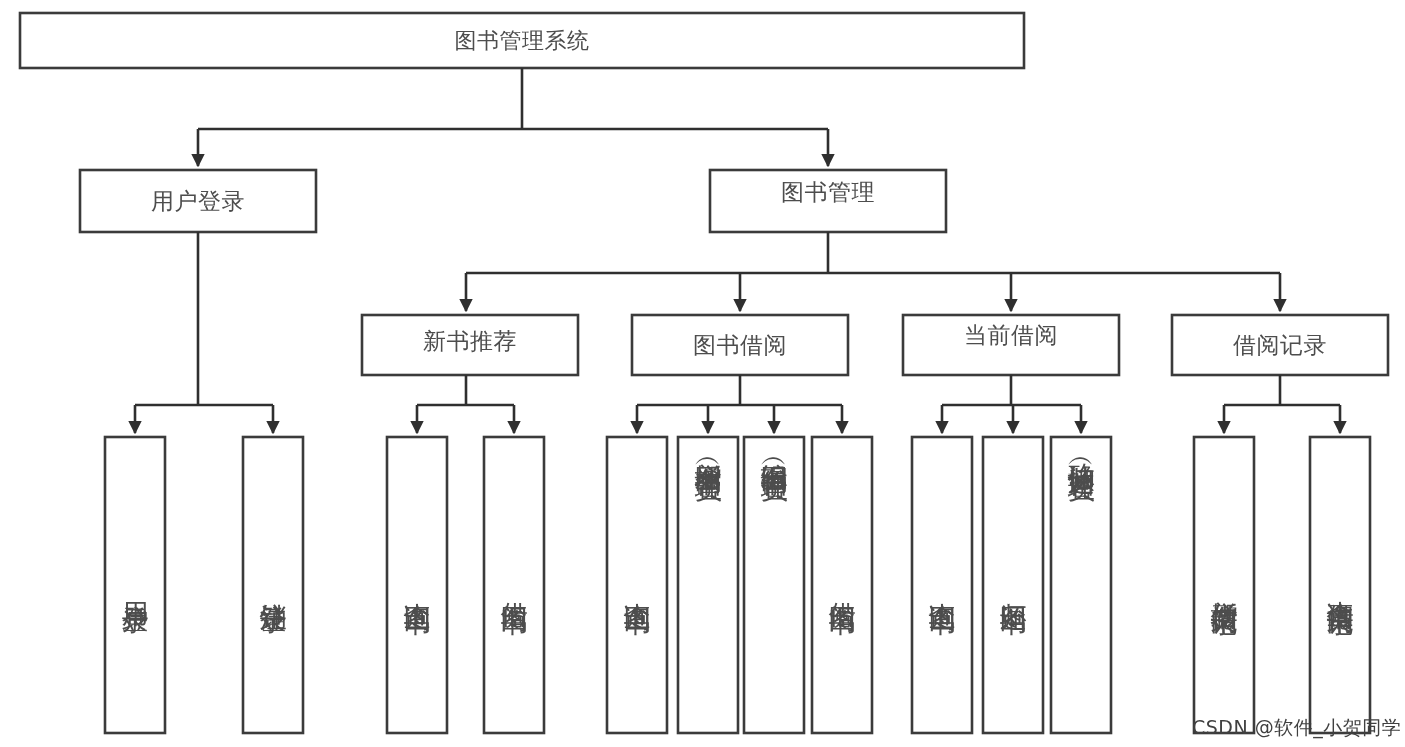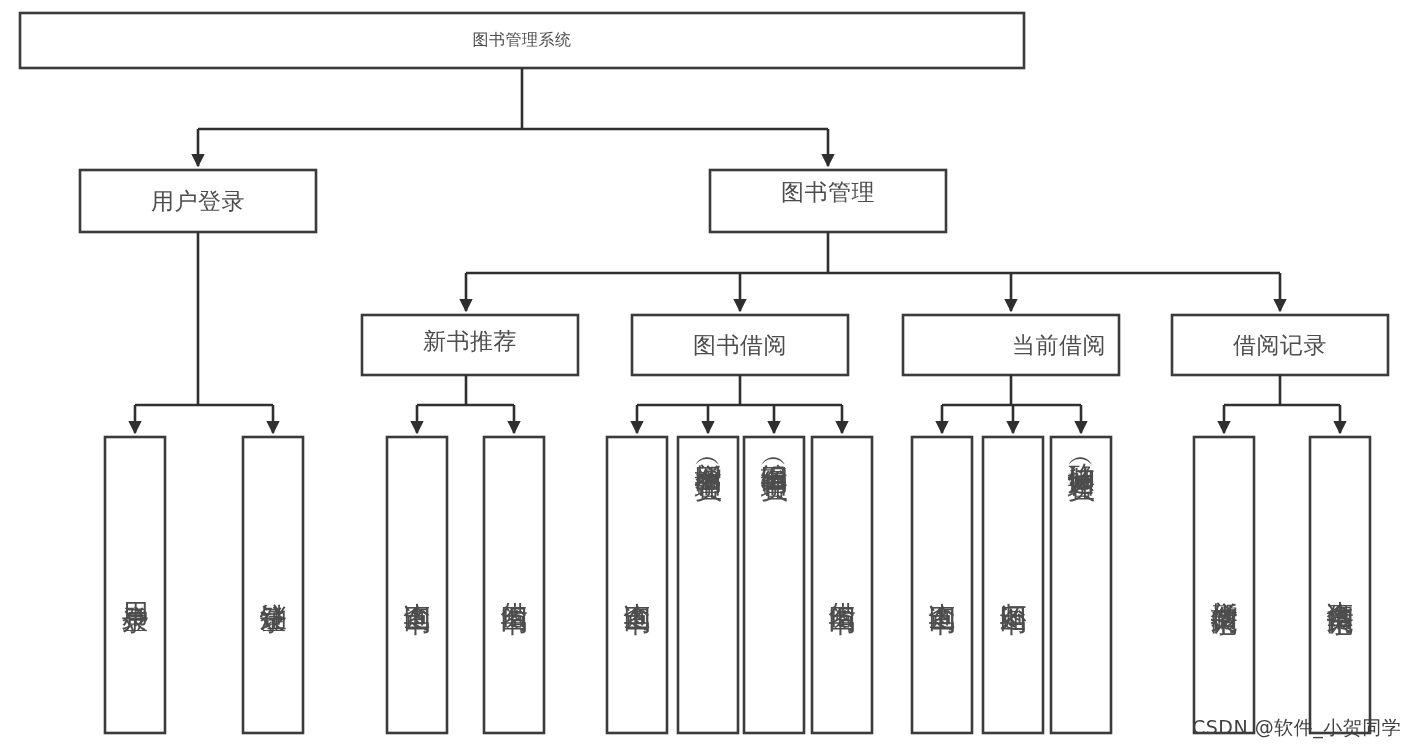--- a/index.html
+++ b/index.html
@@ -51,21 +51,21 @@
     text-align: center;
     pointer-events: none;
     -webkit-font-smoothing: antialiased;
   }
   .label-h {
     font-size: 23px;
     line-height: 1.15;
     letter-spacing: 0.5px;
   }
   .label-root {
-    font-size: 16px;
+    font-size: 22px;
     line-height: 1.15;
     letter-spacing: 0.5px;
   }
   .label-v {
     writing-mode: vertical-rl;
     text-orientation: upright;
     font-size: 27px;
     line-height: 1.12;
     letter-spacing: 2px;
     justify-content: center;
@@ -161,21 +161,21 @@
     <path class="connector" marker-end="url(#arrow)" d="M 1340 405 L 1340 433"></path>
   </svg>
 
   <div class="node-label label-root" style="left:20px; top:13px; width:1004px; height:55px;">图书管理系统</div>
 
   <div class="node-label label-h" style="left:80px; top:170px; width:236px; height:62px;">用户登录</div>
   <div class="node-label label-h" style="left:710px; top:170px; width:236px; height:45px;">图书管理</div>
 
   <div class="node-label label-h" style="left:362px; top:315px; width:216px; height:52px;">新书推荐</div>
   <div class="node-label label-h" style="left:632px; top:315px; width:216px; height:60px;">图书借阅</div>
-  <div class="node-label label-h" style="left:903px; top:315px; width:216px; height:60px;margin-left:48px;">当前借阅</div>
+  <div class="node-label label-h" style="left:903px; top:305px; width:216px; height:60px;">当前借阅</div>
   <div class="node-label label-h" style="left:1172px; top:315px; width:216px; height:60px;border-radius:27px;">借阅记录</div>
 
   <div class="node-label label-v" style="left:105px; top:437px; width:60px; height:296px;">用户登录</div>
   <div class="node-label label-v" style="left:243px; top:437px; width:60px; height:296px;">注销登录</div>
   <div class="node-label label-v" style="left:387px; top:437px; width:60px; height:296px;">查询图书</div>
   <div class="node-label label-v" style="left:484px; top:437px; width:60px; height:296px;">借阅图书</div>
   <div class="node-label label-v" style="left:607px; top:437px; width:60px; height:296px;">查询图书</div>
   <div class="node-label label-v top-aligned" style="left:678px; top:437px; width:60px; height:296px;">新增图书（管理员）</div>
   <div class="node-label label-v top-aligned" style="left:744px; top:437px; width:60px; height:296px;">编辑图书（管理员）</div>
   <div class="node-label label-v" style="left:812px; top:437px; width:60px; height:296px;">借阅图书</div>

